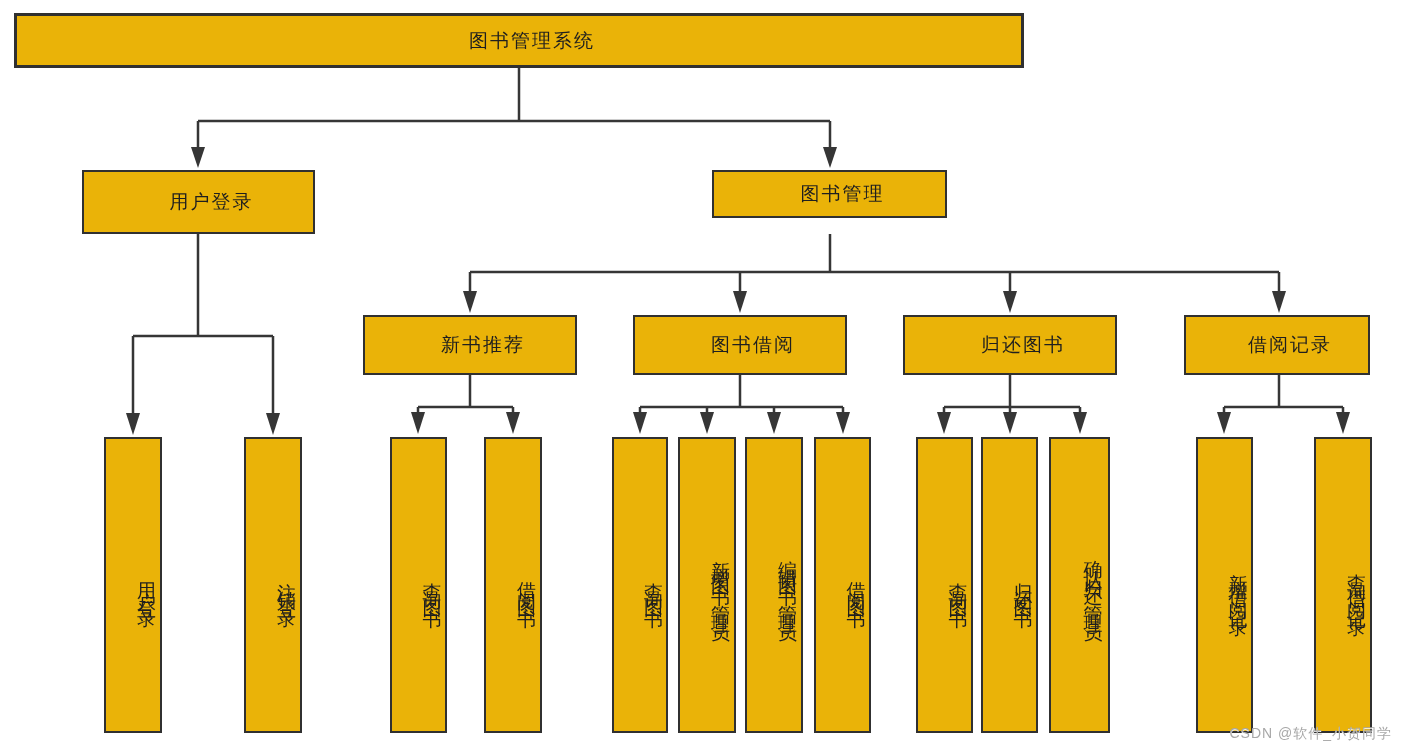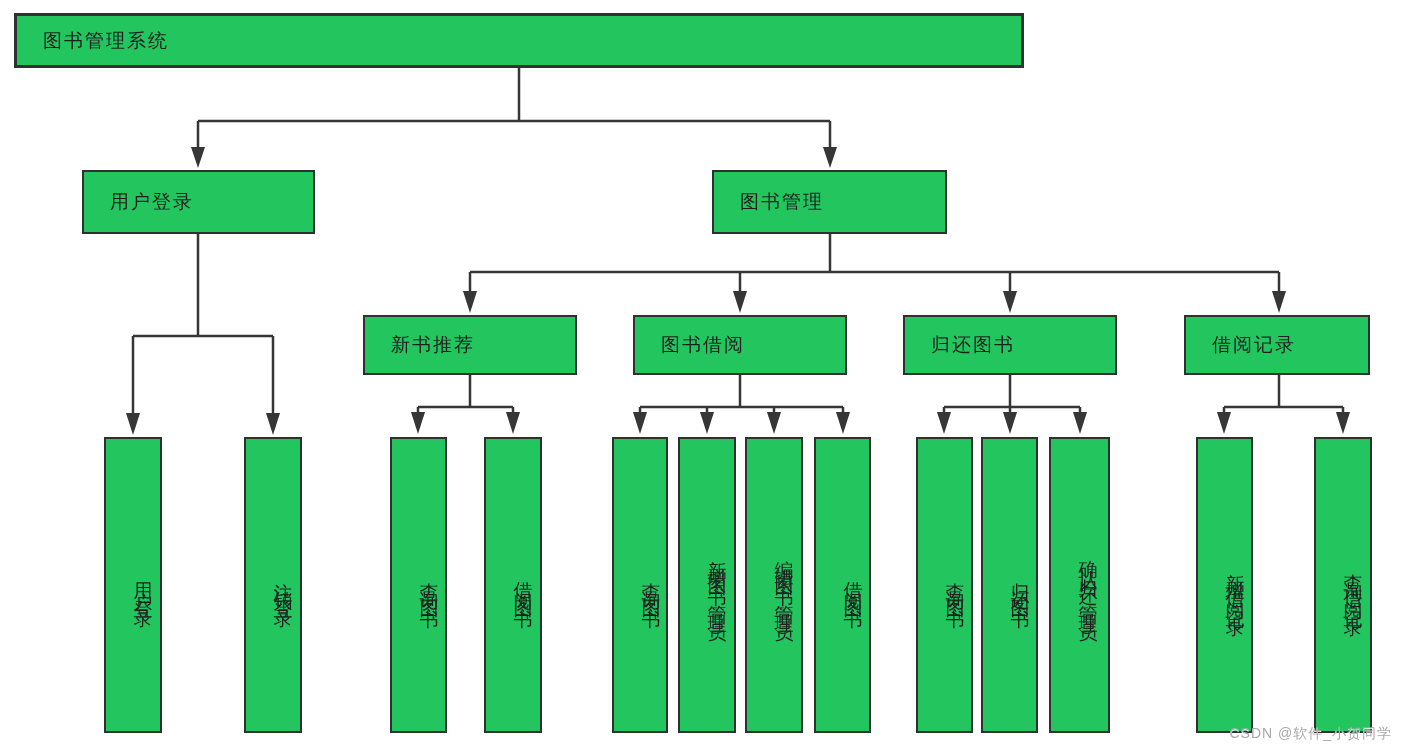--- a/index.html
+++ b/index.html
@@ -16,24 +16,24 @@
     background:var(--bg);
     font-family:"Liberation Sans",sans-serif;
     color:var(--text);
     overflow:hidden;
   }
   svg.connectors{position:absolute;left:0;top:0;width:1405px;height:747px;}
   svg.connectors path{stroke:var(--line);stroke-width:2.5;fill:none;}
   svg.connectors polygon{fill:var(--line);stroke:none;}
   .box{
     position:absolute;
-    background:#22c55e;
+    background:#eab308;
     border:2px solid var(--border);
     box-sizing:border-box;
-    display:flex;align-items:center;justify-content:flex-start;padding-left:26px;
+    display:flex;align-items:center;justify-content:center;padding-left:26px;
   }
   .root{border-width:3px;}
   .hbox span{font-size:19px;letter-spacing:2px;white-space:nowrap;}
   .vbox span{
     writing-mode:vertical-lr;
     text-orientation:mixed;
     font-size:19px;
     letter-spacing:9px;
     line-height:1.1;
   }
@@ -101,21 +101,21 @@
     </g>
   </svg>
 
   <div class="box hbox root" style="left:14px;top:13px;width:1010px;height:55px">
     <span>图书管理系统</span>
   </div>
 
   <div class="box hbox" style="left:82px;top:170px;width:233px;height:64px">
     <span>用户登录</span>
   </div>
-  <div class="box hbox" style="left:712px;top:170px;width:235px;height:64px">
+  <div class="box hbox" style="left:712px;top:170px;width:235px;height:48px">
     <span>图书管理</span>
   </div>
 
   <div class="box hbox" style="left:363px;top:315px;width:214px;height:60px">
     <span>新书推荐</span>
   </div>
   <div class="box hbox" style="left:633px;top:315px;width:214px;height:60px">
     <span>图书借阅</span>
   </div>
   <div class="box hbox" style="left:903px;top:315px;width:214px;height:60px">

